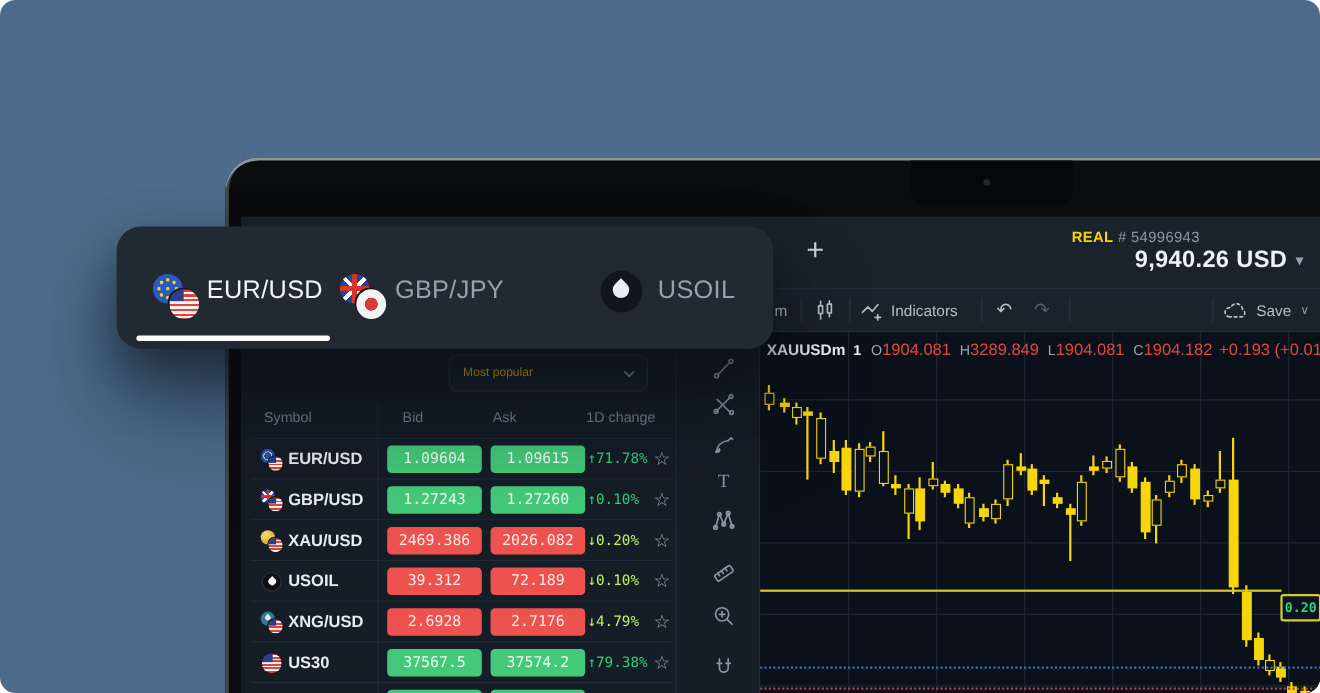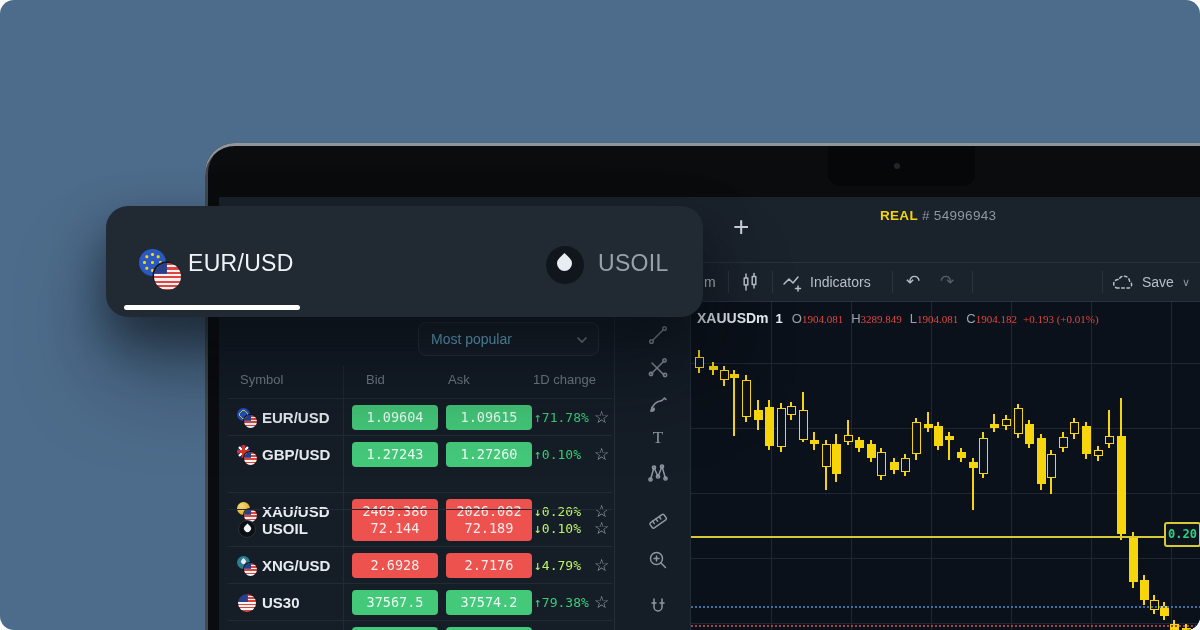--- a/index.html
+++ b/index.html
@@ -8,38 +8,38 @@
   i,em{font-style:normal;}
   
   .laptop{position:absolute;left:205px;top:143px;width:1060px;height:520px;background:#0b0c0d;
           border-radius:30px 30px 0 0;box-shadow:inset 0 3px 0 #8f959a, inset 3px 0 0 #45494d;}
   .notch{position:absolute;left:828px;top:146px;width:147px;height:40px;background:#060708;border-radius:0 0 12px 12px;}
   .cam{position:absolute;left:66px;top:17px;width:6px;height:6px;border-radius:50%;background:#22262c;}
   .screen{position:absolute;left:219px;top:197px;width:981px;height:433px;background:#151d27;}
   
   .topbar{position:absolute;left:219px;top:197px;width:981px;height:65px;background:#1a222c;}
   .plus{position:absolute;left:733px;top:211px;font-size:28px;font-weight:300;color:#c9d0d7;cursor:default;}
-  .acct{position:absolute;left:880px;top:208px;width:305px;text-align:left;font-size:13.5px;letter-spacing:.3px;}
+  .acct{position:absolute;left:880px;top:208px;width:305px;text-align:center;font-size:13.5px;letter-spacing:.3px;}
   .real{color:#f4d408;font-weight:bold;}
   .anum{color:#8d97a1;}
   .bal{position:absolute;left:880px;top:224px;width:305px;text-align:right;color:#eef2f6;font-size:21.5px;font-weight:bold;letter-spacing:.3px;}
   .bcaret{color:#97a1ab;font-size:13px;margin-left:8px;vertical-align:2px;}
   
   .tbar2{position:absolute;left:219px;top:262px;width:981px;height:40px;background:#1a222c;
          border-top:1px solid #273140;border-bottom:1px solid #273140;}
   .titem{position:absolute;top:262px;height:40px;line-height:40px;color:#b6bec6;font-size:14px;}
   .tsep{position:absolute;top:271px;width:1px;height:22px;background:#2a3440;}
   .ticon{position:absolute;}
   .dim{color:#545f6d;}
   svg.st{stroke:#b6bec6;fill:none;stroke-width:1.5;stroke-linecap:round;stroke-linejoin:round;}
   
   .watchlist{position:absolute;left:219px;top:302px;width:396px;height:328px;background:#151d27;border-right:1px solid #242e3a;}
   .search{position:absolute;left:240px;top:322px;width:180px;height:34px;border:1px solid #2c3643;border-radius:8px;background:#19222c;color:#59646f;font-size:14px;line-height:32px;padding-left:32px;}
   .search svg{position:absolute;left:10px;top:9px;}
-  .dropdown{position:absolute;left:418px;top:322px;width:181px;height:34px;border:1px solid #2c3643;border-radius:8px;background:#19222c;color:#7dd3fc;font-size:14px;line-height:32px;padding-left:12px;}
+  .dropdown{position:absolute;left:408px;top:322px;width:181px;height:34px;border:1px solid #2c3643;border-radius:8px;background:#19222c;color:#eab308;font-size:11px;line-height:32px;padding-left:12px;}
   .dropdown svg{position:absolute;right:10px;top:13px;}
   .hdr{position:absolute;top:372px;font-size:13px;color:#76818d;}
   .h0{left:240px}.h1{left:366px}.h2{left:448px}.h3{left:533px}
   .colsep{position:absolute;left:343px;top:366px;width:1px;height:264px;background:#202a35;}
   .wrow{position:absolute;left:228px;width:384px;height:37px;border-top:1px solid #212b36;}
   .sym{position:absolute;left:34px;top:0;line-height:37px;color:#e7ecf1;font-size:15px;font-weight:600;}
   .pbox{position:absolute;top:6px;width:86px;height:25px;border-radius:4px;text-align:center;line-height:25px;
         font-family:"DejaVu Sans Mono",monospace;font-size:13.5px;}
   .pbid{left:124px}.pask{left:218px}
   .gbox{background:#44c97a;color:#eafff2;}
@@ -71,28 +71,28 @@
   .toolscol{position:absolute;left:616px;top:302px;width:74px;height:328px;background:#151d27;}
   .tool{position:absolute;left:647px;width:22px;height:22px;}
   svg.tl{stroke:#8d97a2;fill:none;stroke-width:1.5;stroke-linecap:round;stroke-linejoin:round;}
   
   .chart{position:absolute;left:690px;top:302px;width:510px;height:328px;background:#0b111a;overflow:hidden;border-left:1px solid #222c37;}
   .gv{position:absolute;top:0;width:1px;height:328px;background:#1e2834;}
   .gh{position:absolute;left:0;width:510px;height:1px;background:#1e2834;}
   .ohlc{position:absolute;left:6px;top:8px;font-size:13px;white-space:nowrap;color:#9aa3ad;}
   .ohlc .sy{color:#e9eef3;font-weight:bold;font-size:14px;margin-right:7px;}
   .ohlc .tf{color:#e9eef3;font-weight:bold;margin-right:7px;}
-  .ohlc .ov{color:#e2473d;font-family:Liberation Serif, serif;font-size:11px;margin-right:6px;}
+  .ohlc .ov{color:#e2473d;font-family:Liberation Sans, sans-serif;font-size:15px;margin-right:6px;}
   .ohlc .ol{margin-left:2px;}
   .wick{position:absolute;width:2px;background:#f6d60b;}
   .body{position:absolute;width:9px;}
   .body.up{border:1.5px solid #f6d60b;background:#0b111a;}
   .body.down{background:#f6d60b;}
   .yline{position:absolute;left:0;top:234px;width:474px;height:2px;background:#d6c933;}
-  .badge{position:absolute;left:473px;top:220px;width:37px;height:25px;background:#0d141d;border:2px solid #d6c933;border-radius:3px;
+  .badge{position:absolute;left:473px;top:238px;width:37px;height:25px;background:#0d141d;border:2px solid #d6c933;border-radius:3px;
          color:#2bd47f;font-family:"DejaVu Sans Mono",monospace;font-size:12px;font-weight:bold;text-align:center;line-height:21px;}
   .dline{position:absolute;left:0;width:510px;height:0;}
   
   .pill{position:absolute;left:106px;top:206px;width:597px;height:111px;background:#212a32;border-radius:22px;
         box-shadow:0 24px 48px rgba(7,12,18,.55),0 60px 90px rgba(7,12,18,.35);}
   .ptab{position:absolute;top:0;height:100%;cursor:default;}
   .plabel{position:absolute;top:44px;font-size:23px;color:#97a1ab;letter-spacing:.3px;}
   .plabel.on{color:#f0f4f7;font-weight:500;}
   .pic{position:absolute;width:27px;height:27px;border-radius:50%;}
   .pic2{box-shadow:-1.5px -1.5px 0 rgba(12,18,24,.9);}
@@ -121,20 +121,23 @@
     <i class="cam"></i>
   </div>
   <div class="screen"></div>
 
   <div class="topbar"></div>
   <div class="plus">+</div>
   <div class="acct">
     <span class="real">REAL</span>
     <span class="anum"># 54996943</span>
   </div>
+  <div class="bal">
+    <span>9,940.26 USD</span><span class="bcaret">▾</span>
+  </div>
 
   <div class="tbar2"></div>
   <div class="titem" style="left:704px">m</div>
   <div class="tsep" style="left:728px"></div>
   <span class="ticon" style="left:740px;top:272px">
     <svg class="st" width="20" height="20" viewBox="0 0 20 20">
         <line x1="6" y1="2" x2="6" y2="6"></line>
         <rect x="4.2" y="6" width="3.6" height="7"></rect>
         <line x1="6" y1="13" x2="6" y2="18"></line>
         <line x1="14" y1="1.5" x2="14" y2="4.5"></line>
@@ -192,37 +195,37 @@
         <span class="ic">
           <i class="c1 f-uk"></i>
           <i class="c2 f-us"></i>
         </span>
         <span class="sym">GBP/USD</span>
         <span class="pbox pbid gbox">1.27243</span>
         <span class="pbox pask gbox">1.27260</span>
         <span class="chg up">↑0.10%</span>
         <span class="star">☆</span>
       </div>
-      <div class="wrow" style="top: 492px;">
+      <div class="wrow" style="top: 472px;">
         <span class="ic">
           <i class="c1 f-gold"></i>
           <i class="c2 f-us"></i>
         </span>
         <span class="sym">XAU/USD</span>
         <span class="pbox pbid rbox">2469.386</span>
         <span class="pbox pask rbox">2026.082</span>
         <span class="chg down">↓0.20%</span>
         <span class="star">☆</span>
       </div>
       <div class="wrow" style="top: 509px;">
         <span class="ic">
           <i class="single f-oil-single"></i>
         </span>
         <span class="sym">USOIL</span>
-        <span class="pbox pbid rbox">72.144</span>
+        <span class="pbox pbid rbox">39.312</span>
         <span class="pbox pask rbox">72.189</span>
         <span class="chg down">↓0.10%</span>
         <span class="star">☆</span>
       </div>
       <div class="wrow" style="top: 546px;">
         <span class="ic">
           <i class="c1 f-gas"></i>
           <i class="c2 f-us"></i>
         </span>
         <span class="sym">XNG/USD</span>
@@ -426,20 +429,25 @@
       <span class="sy">XAUUSDm</span><span class="tf">1</span><span class="ol">O</span><span class="ov">1904.081</span><span class="ol">H</span><span class="ov">3289.849</span><span class="ol">L</span><span class="ov">1904.081</span><span class="ol">C</span><span class="ov">1904.182</span><span class="ov">+0.193 (+0.01%)</span>
     </div>
   </div>
 
   <div class="pill">
     <div class="ptab" style="left:18px;width:185px">
       <i class="pic pill-eu" style="left:15px;top:43px"></i>
       <i class="pic pic2 pill-us" style="left:30px;top:57px"></i>
       <span class="plabel on" style="left:64px">EUR/USD</span>
     </div>
+    <div class="ptab" style="left:203px;width:232px">
+      <i class="pic pill-uk" style="left:0;top:43px"></i>
+      <i class="pic pic2 pill-jp" style="left:15px;top:57px"></i>
+      <span class="plabel" style="left:50px">GBP/JPY</span>
+    </div>
     <div class="ptab" style="left:440px;width:140px">
       <i class="pill-oil" style="left:0;top:40px"></i>
       <span class="plabel" style="left:52px">USOIL</span>
     </div>
     <div class="underline"></div>
   </div>
 
 </div>
 
 </body></html>

